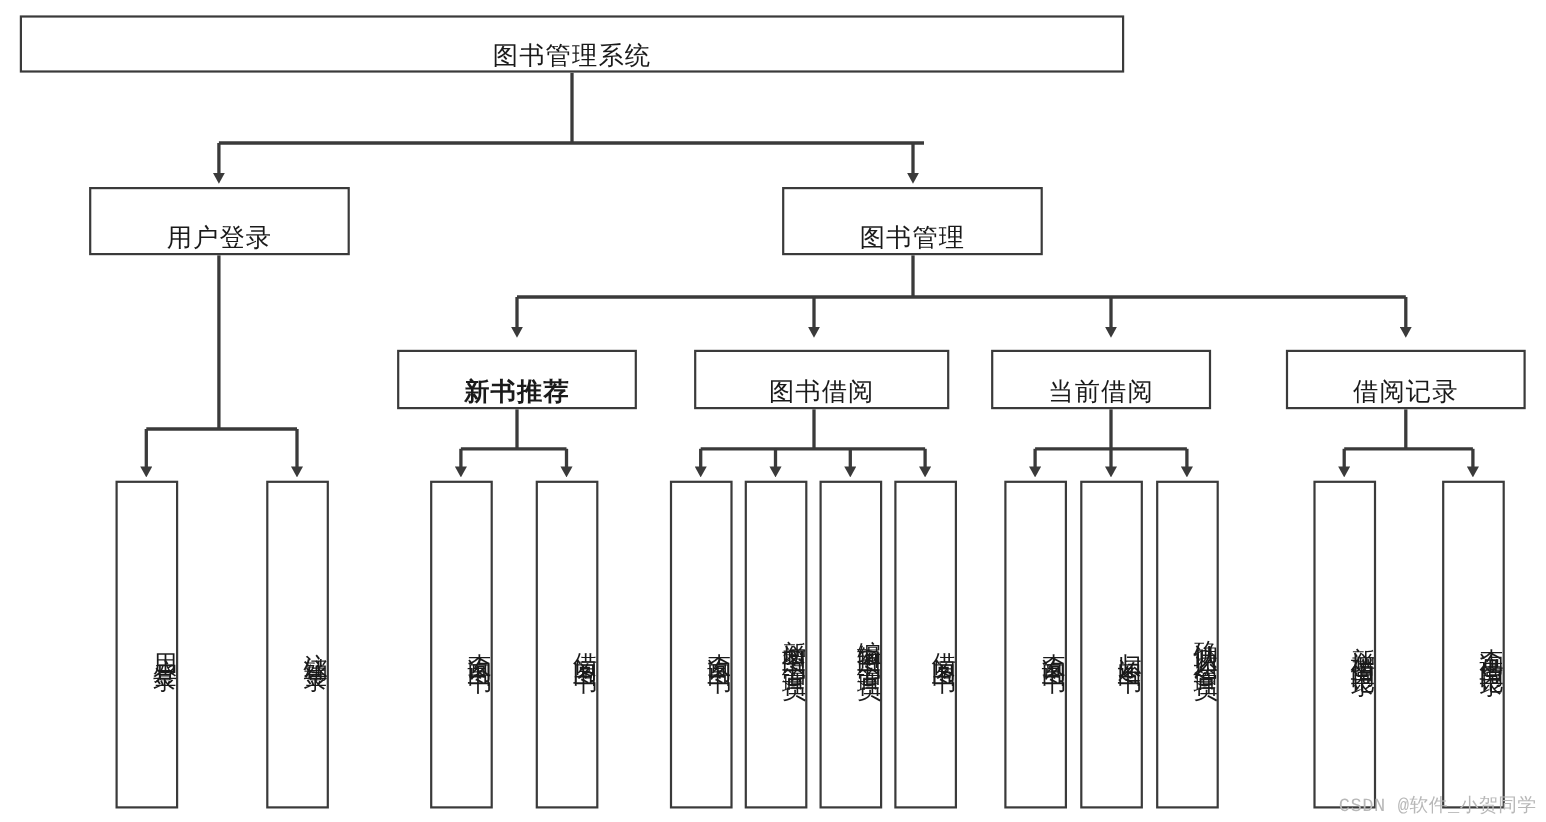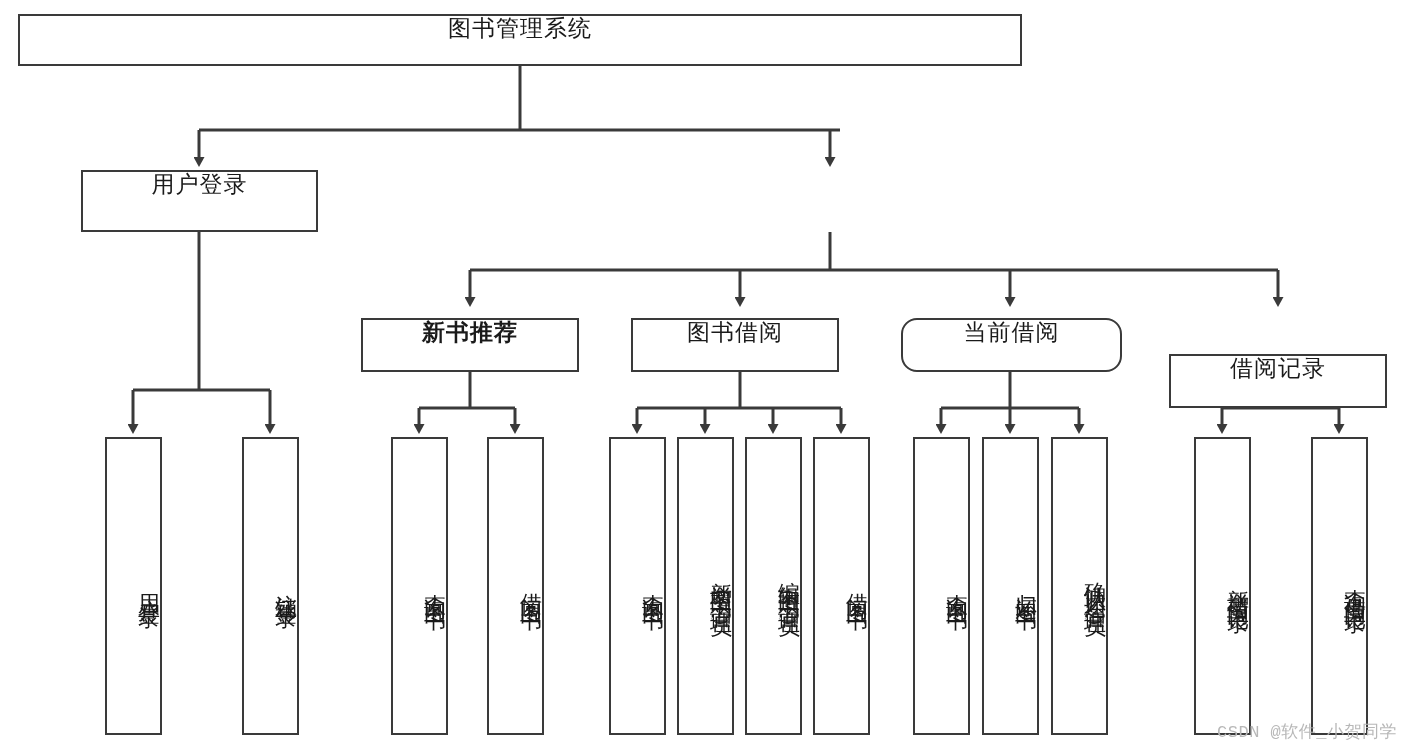--- a/index.html
+++ b/index.html
@@ -24,21 +24,21 @@
     width: 1405px;
     height: 747px;
     pointer-events: none;
   }
   .node {
     position: absolute;
     box-sizing: border-box;
     background: #ffffff;
     border: 2.5px solid #3a3a3a;
     display: flex;
-    align-items: flex-start;
+    align-items: flex-end;
     justify-content: center;
     color: #1a1a1a;
   }
   .node.horiz {
     font-size: 23px;
     letter-spacing: 1px;
     line-height: 1.1;
   }
   .node.vert {
     writing-mode: vertical-rl;
@@ -123,31 +123,34 @@
     </g>
   </svg>
 
   <div class="node horiz" style="left:18px; top:14px; width:1004px; height:52px;">
     <span>图书管理系统</span>
   </div>
 
   <div class="node horiz" style="left:81px; top:170px; width:237px; height:62px;">
     <span>用户登录</span>
   </div>
+  <div class="node horiz" style="left:711px; top:170px; width:237px; height:62px;">
+    <span>图书管理</span>
+  </div>
 
   <div class="node horiz" style="left:361px; top:318px; width:218px; height:54px;font-weight:bold;">
     <span>新书推荐</span>
   </div>
-  <div class="node horiz" style="left:631px; top:318px; width:208px; height:54px;">
+  <div class="node horiz" style="left:631px; top:318px; width:232px; height:54px;">
     <span>图书借阅</span>
   </div>
-  <div class="node horiz" style="left:901px; top:318px; width:221px; height:54px;border-radius:16px;">
+  <div class="node horiz" style="left:901px; top:318px; width:200px; height:54px;">
     <span>当前借阅</span>
   </div>
-  <div class="node horiz" style="left:1169px; top:318px; width:218px; height:54px;margin-top:36px;">
+  <div class="node horiz" style="left:1169px; top:318px; width:218px; height:54px;">
     <span>借阅记录</span>
   </div>
 
   <div class="node vert" style="left:105px; top:437px; width:57px; height:298px;">
     <span class="vlabel">用户登录</span>
   </div>
   <div class="node vert" style="left:242px; top:437px; width:57px; height:298px;">
     <span class="vlabel">注销登录</span>
   </div>
 

